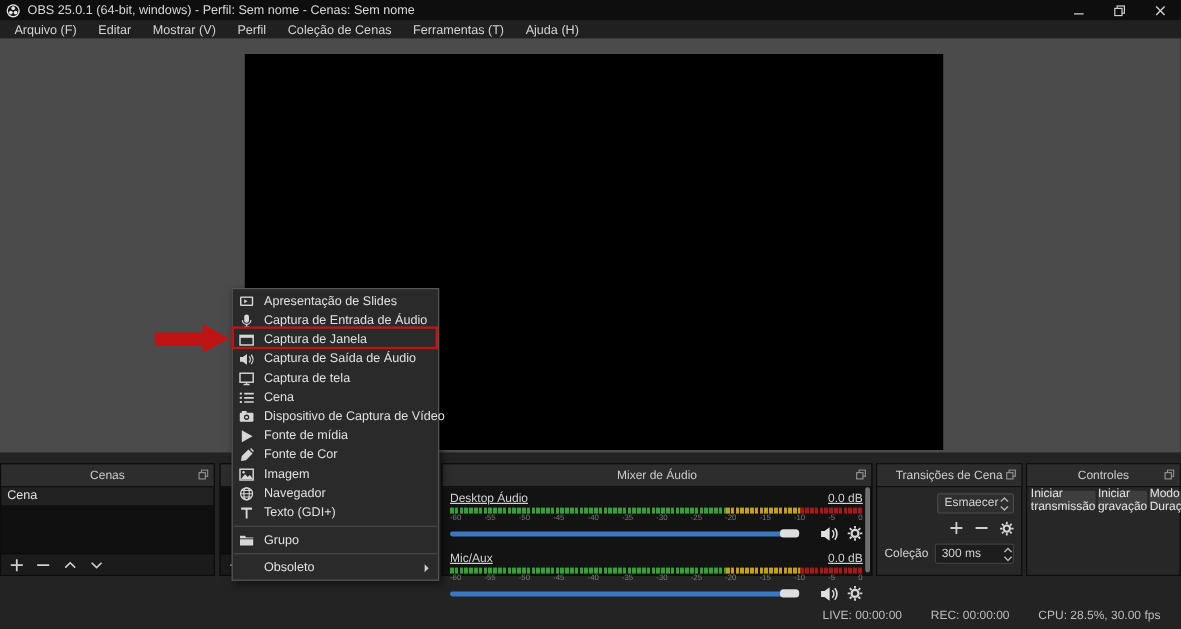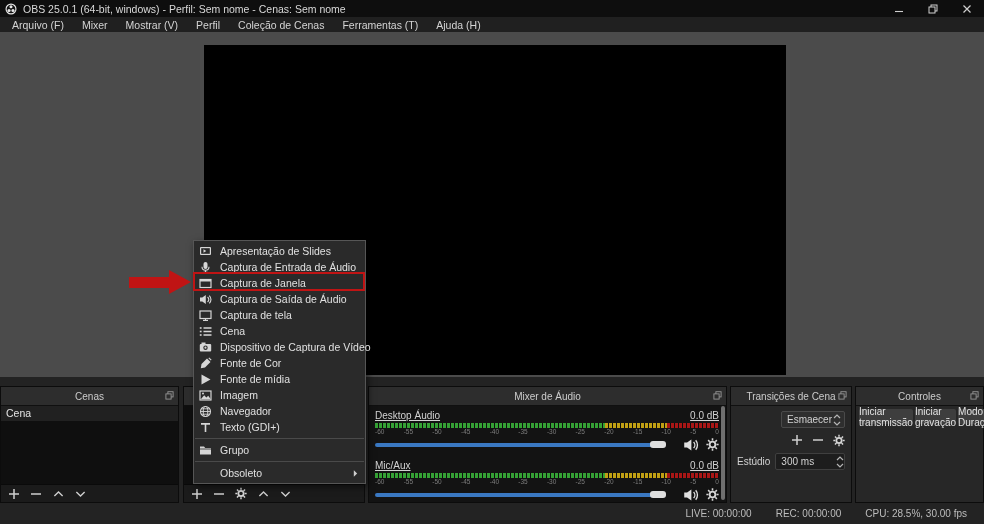--- a/index.html
+++ b/index.html
@@ -16,21 +16,21 @@
   .win-controls{margin-left:auto;display:flex;height:100%;}
   .win-btn{width:34px;display:flex;align-items:center;justify-content:center;color:#cfcfcf;}
   
   .menubar{position:absolute;top:17px;left:0;width:984px;height:15px;background:#202020;
     display:flex;align-items:center;font-size:10.5px;color:#d4d4d4;padding-left:3px;box-sizing:border-box;}
   .mb-item{padding:0 9px;white-space:nowrap;}
   
   .main{position:absolute;top:32px;left:0;width:984px;height:345px;background:#4b4b4b;}
   .canvas{position:absolute;left:204px;top:13px;width:582px;height:330px;background:#000;}
   
-  .dock{position:absolute;top:386px;height:117px;background:#131313;border:1px solid #0c0c0c;
+  .dock{position:absolute;top:386px;height:94px;background:#131313;border:1px solid #0c0c0c;
     box-sizing:border-box;display:flex;flex-direction:column;}
   .dock-header{height:18px;flex:none;background:#2d2d2d;color:#cccccc;font-size:10px;
     display:flex;align-items:center;justify-content:center;position:relative;border-bottom:1px solid #101010;}
   .float-icon{position:absolute;right:4px;top:4px;width:9px;height:9px;display:flex;}
   #dock-cenas{left:0;width:179px;}
   #dock-fontes{left:183px;width:182px;}
   #dock-mixer{left:368px;width:359px;}
   #dock-transicoes{left:730px;width:122px;background:#272727;}
   #dock-controles{left:855px;width:129px;background:#272727;}
   .dock-list{flex:1;background:#0f0f0f;overflow:hidden;}
@@ -125,21 +125,21 @@
         <svg viewBox="0 0 10 10" width="10" height="10">
           <path d="M1.5 1.5l7 7M8.5 1.5l-7 7" stroke="#cfcfcf" stroke-width="1.2"></path>
         </svg>
       </span>
   </div>
 </div>
 
 <div class="menubar">
 
 <span class="mb-item">Arquivo (F)</span>
-    <span class="mb-item">Mixer</span>
+    <span class="mb-item">Editar</span>
     <span class="mb-item">Mostrar (V)</span>
     <span class="mb-item">Perfil</span>
     <span class="mb-item">Coleção de Cenas</span>
     <span class="mb-item">Ferramentas (T)</span>
     <span class="mb-item">Ajuda (H)</span>
   </div>
 
 <div class="main">
   <div class="canvas"></div>
 </div>
@@ -370,21 +370,21 @@
       <span class="tbtn">
           <svg viewBox="0 0 14 14" width="13" height="13">
             <circle cx="7" cy="7" r="3.1" fill="none" stroke="#d6d6d6" stroke-width="2"></circle>
             <g stroke="#d6d6d6" stroke-width="1.7">
               <path d="M7 .4v2.3M7 11.3v2.3M.4 7h2.3M11.3 7h2.3M2.3 2.3l1.7 1.7M10 10l1.7 1.7M11.7 2.3L10 4M4 10l-1.7 1.7"></path>
             </g>
           </svg>
         </span>
     </div>
     <div class="dur-row">
-      <span>Estúdio</span>
+      <span>Coleção</span>
       <div class="spinbox">
         <span class="spin-val">300 ms</span>
         <span>
             <svg viewBox="0 0 8 14" width="8" height="14">
               <path d="M1 5l3-3 3 3M1 9l3 3 3-3" fill="none" stroke="#b5b5b5" stroke-width="1.2"></path>
             </svg>
           </span>
       </div>
     </div>
   </div>
@@ -498,35 +498,35 @@
           <circle cx="6.5" cy="6.7" r="1.1" fill="#d6d6d6"></circle>
         </svg>
       </span>
       <span class="cm-label">Dispositivo de Captura de Vídeo</span>
 
     </div>
 
     <div class="cm-item">
       <span class="cm-icon">
         <svg viewBox="0 0 13 13" width="13" height="13">
+          <path d="M2.5 1.5L11.5 6.5 2.5 11.5z" fill="#d6d6d6"></path>
+        </svg>
+      </span>
+      <span class="cm-label">Fonte de mídia</span>
+
+    </div>
+
+    <div class="cm-item">
+      <span class="cm-icon">
+        <svg viewBox="0 0 13 13" width="13" height="13">
           <path d="M8 1.5l3.5 3.5-5.5 5.5-4.2.7.7-4.2z" fill="#d6d6d6"></path>
           <path d="M9.8.8l2.4 2.4" stroke="#d6d6d6" stroke-width="1.2"></path>
         </svg>
       </span>
       <span class="cm-label">Fonte de Cor</span>
-
-    </div>
-
-    <div class="cm-item">
-      <span class="cm-icon">
-        <svg viewBox="0 0 13 13" width="13" height="13">
-          <path d="M2.5 1.5L11.5 6.5 2.5 11.5z" fill="#d6d6d6"></path>
-        </svg>
-      </span>
-      <span class="cm-label">Fonte de mídia</span>
 
     </div>
 
     <div class="cm-item">
       <span class="cm-icon">
         <svg viewBox="0 0 13 13" width="13" height="13">
           <rect x="1" y="2" width="11" height="9" fill="none" stroke="#d6d6d6" stroke-width="1.2"></rect>
           <path d="M1.8 10.2l3.4-4 2.2 2.4 1.8-1.8 2.6 3.4z" fill="#d6d6d6"></path>
           <circle cx="4" cy="4.5" r="1" fill="#d6d6d6"></circle>
         </svg>

